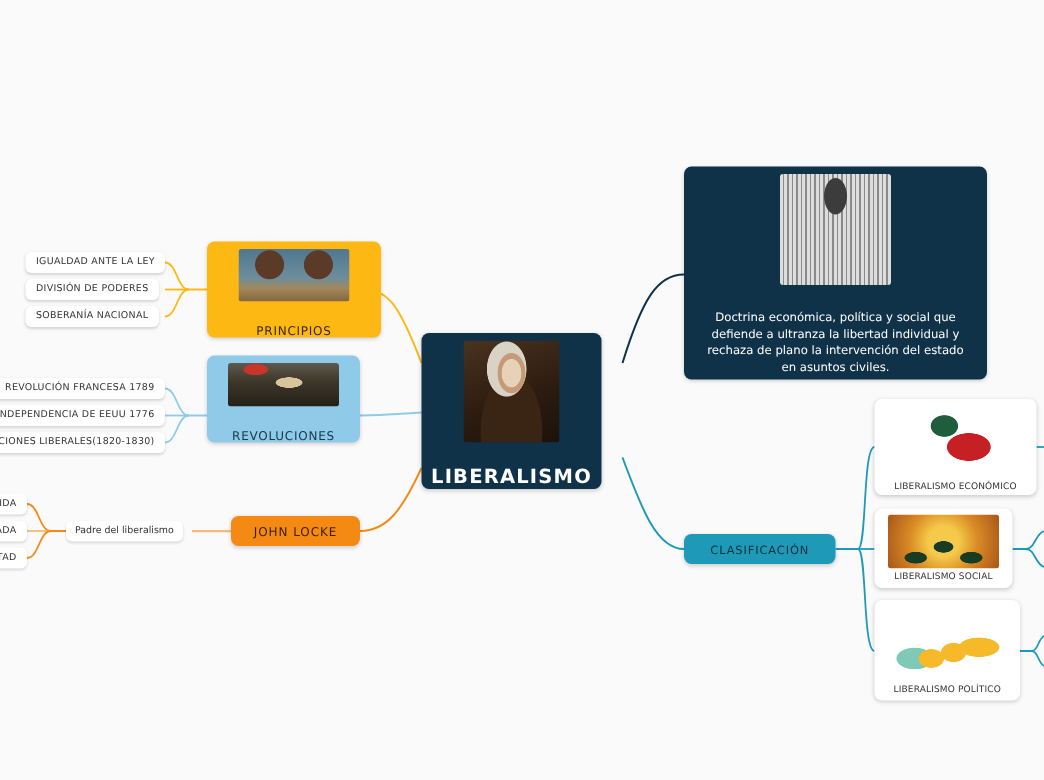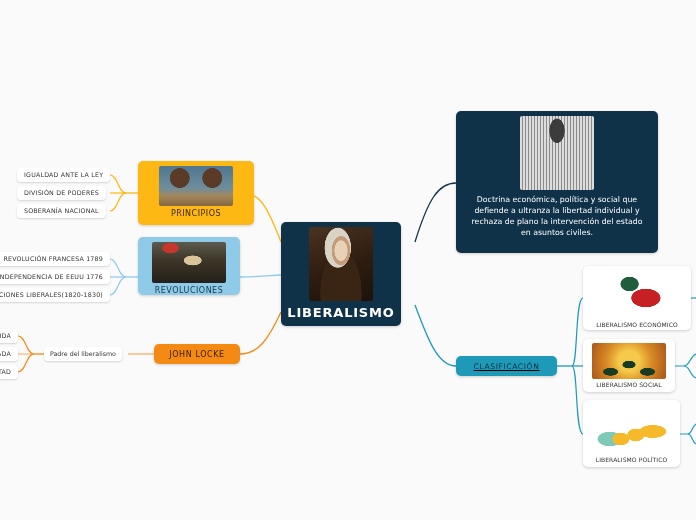--- a/index.html
+++ b/index.html
@@ -4,21 +4,21 @@
   <style>
     * { box-sizing: border-box; margin: 0; padding: 0; }
     html, body {
       width: 696px; height: 520px; overflow: hidden;
       background: #fafafa;
       font-family: "DejaVu Sans", "Liberation Sans", sans-serif;
     }
     .canvas { position: relative; width: 696px; height: 520px; }
     svg.links { position: absolute; left: 0; top: 0; width: 696px; height: 520px; pointer-events: none; }
 
-    .node { position: absolute; border-radius: 5px; display: flex; flex-direction: column; align-items: center; }
+    .node { position: absolute; border-radius: 5px; display: flex; flex-direction: column; align-items: center; gap: 12px; }
     .shadow { box-shadow: 0 1px 3px rgba(0,0,0,0.18); }
 
     .leaf {
       position: absolute; background: #fff; border-radius: 4px;
       box-shadow: 0 1px 2px rgba(0,0,0,0.15);
       font-size: 6.3px; letter-spacing: 0.2px; color: #333;
       height: 14px; line-height: 14px; padding: 0 7px; white-space: nowrap;
       text-align: center;
     }
 
@@ -60,21 +60,21 @@
     
     .definicion { left: 456px; top: 111px; width: 202px; height: 142px; background: #0f3249; }
     .definicion .pic { width: 74px; height: 74px; margin-top: 5px; border-radius: 2px;
       background: radial-gradient(ellipse at 50% 20%, #3c3c3c 0 14%, transparent 15%),
                   repeating-linear-gradient(90deg, #ddd 0 2px, #8a8a8a 2px 3px),
                   #e6e6e6;
     }
     .definicion .text { color: #fff; font-size: 7.8px; line-height: 11px; text-align: center; padding: 4px 14px 0; }
 
     
-    .clasificacion { left: 456px; top: 356px; width: 101px; height: 20px; background: #1e9ab8; justify-content: center; text-decoration: underline; }
+    .clasificacion { left: 456px; top: 356px; width: 101px; height: 20px; background: #1e9ab8; justify-content: center; }
     .clasificacion .label { font-size: 7.6px; color: #0c2d38; letter-spacing: 0.6px; }
 
     .sub { position: absolute; background: #fff; border-radius: 5px; box-shadow: 0 1px 3px rgba(0,0,0,0.18);
       display: flex; flex-direction: column; align-items: center; }
     .sub .label { font-size: 6px; color: #333; letter-spacing: 0.1px; margin-top: 2px; white-space: nowrap; }
     .sub-eco { left: 583px; top: 266px; width: 108px; height: 64px; }
     .sub-eco .pic { width: 74px; height: 50px; margin-top: 3px;
       background: radial-gradient(ellipse at 62% 58%, #c61f24 0 22%, transparent 23%),
                   radial-gradient(ellipse at 40% 30%, #1f5e3d 0 14%, transparent 15%),
                   #fff; }

